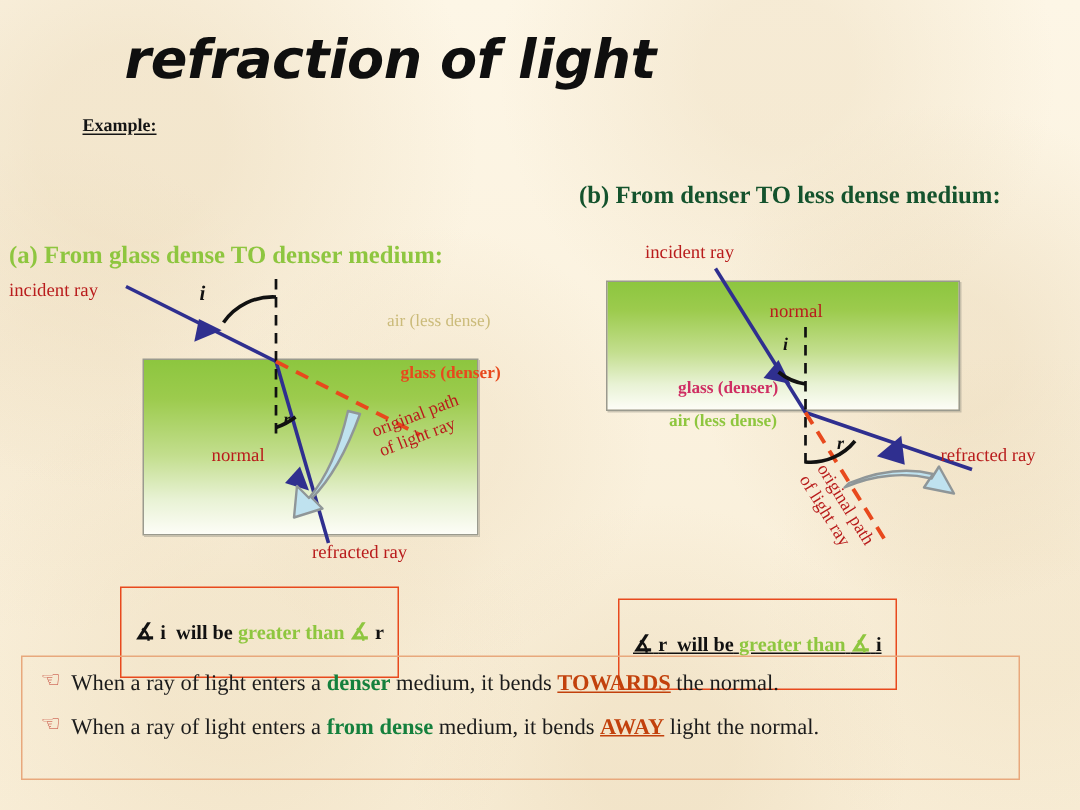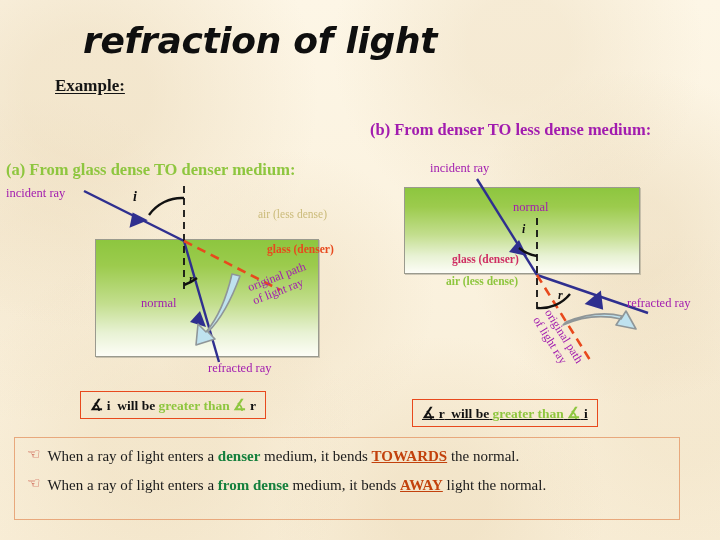--- a/index.html
+++ b/index.html
@@ -28,47 +28,47 @@
   
   #title{
     left:55px;top:20px;
     font-family:"DejaVu Sans", sans-serif;
     font-weight:bold;font-style:italic;font-size:36px;color:#0f0f0f;
     letter-spacing:-.3px;
     margin-left:28px;
   }
   #example{
     left:55px;top:76px;
-    font-weight:bold;font-size:17px;color:#141414;
+    font-weight:bold;font-size:12px;color:#141414;
     text-decoration:underline;text-underline-offset:2px;
   }
 
   
   .heading{font-weight:bold;font-size:16.5px;}
   #heading-a{left:6px;top:160px;color:#8ec63f;}
-  #heading-b{left:370px;top:120px;color:#a21caf;}
-
-  
-  .lbl{font-size:12.5px;color:#a21caf;white-space:nowrap;}
+  #heading-b{left:386px;top:120px;color:#14532d;}
+
+  
+  .lbl{font-size:12.5px;color:#b91c1c;white-space:nowrap;}
   .lbl-sm{font-size:11px;white-space:nowrap;margin-left:34px;}
   .ital{font-style:italic;font-weight:bold;font-size:14px;color:#111;}
 
   
   .mediumbox{
     border:1px solid #9a9a8e;
     background:linear-gradient(to bottom,#8dc63f 0%,#9ccb4d 22%,#c3de8e 55%,#e8f2d4 80%,#fdfdf7 100%);
     box-shadow:1px 1px 0 rgba(120,120,110,.35);
   }
   #box-a{left:95px;top:239px;width:222px;height:116px;}
   #box-b{left:404px;top:187px;width:234px;height:85px;}
 
   
   .concl{
     border:1.5px solid #e8491d;background:transparent;
-    padding:4px 9px;font-size:13.5px;font-weight:bold;color:#111;
+    padding:20px 9px;font-size:13.5px;font-weight:bold;color:#111;
     white-space:nowrap;
   }
   #concl-a{left:80px;top:391px;}
   #concl-b{left:412px;top:399px;text-decoration:underline;}
   .grn{color:#8ec63f;}
   .angsym{font-size:15px;font-weight:bold;}
 
   
   #summary{
     left:14px;top:437px;width:666px;height:83px;

